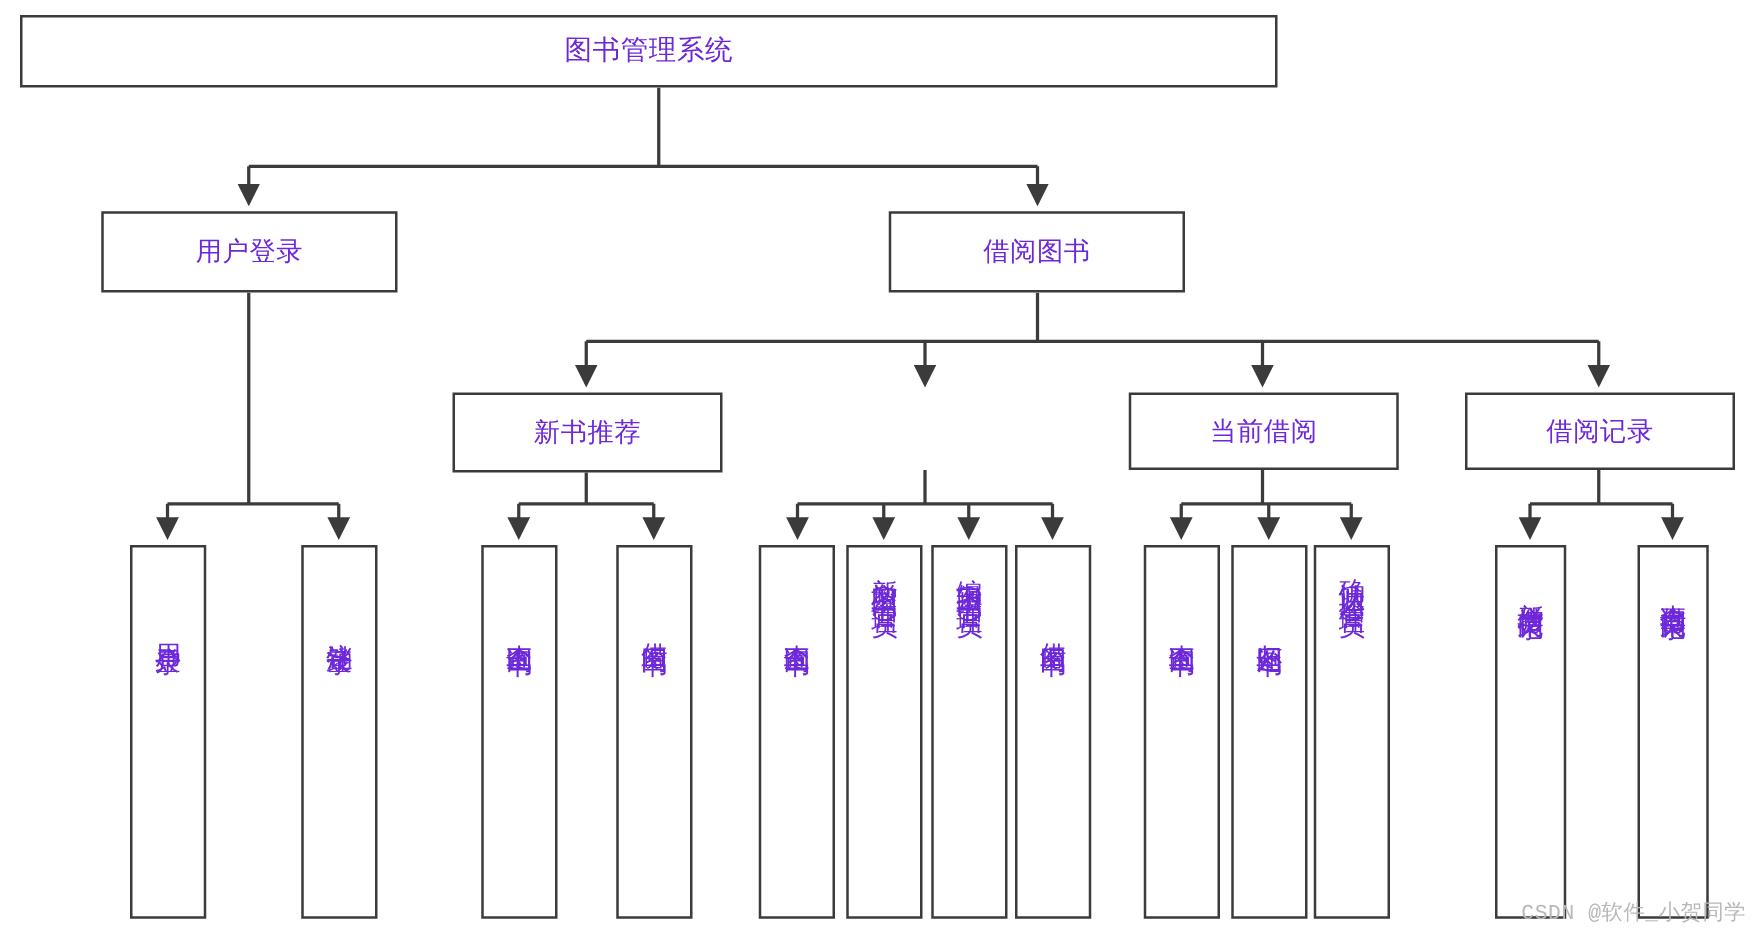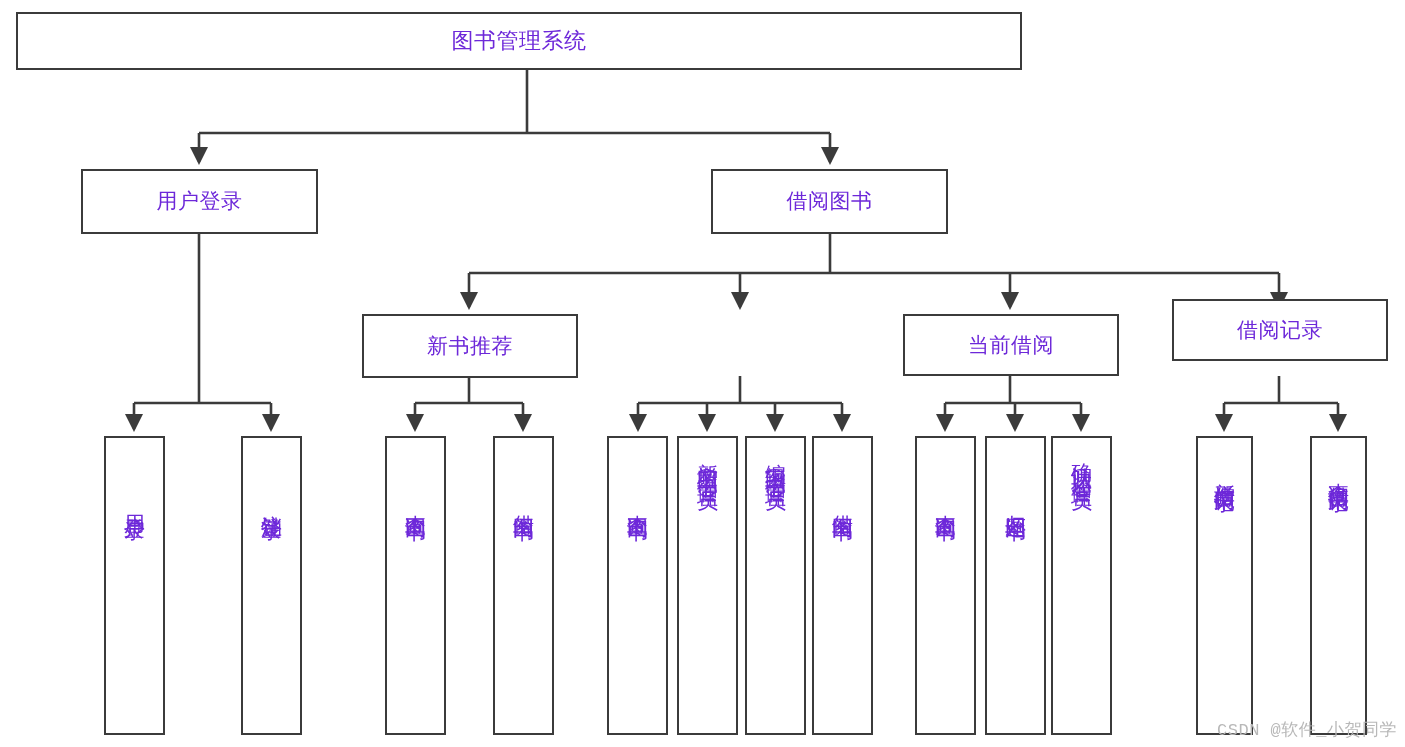--- a/index.html
+++ b/index.html
@@ -145,21 +145,21 @@
   <div class="node horiz" style="left:711px; top:169px; width:237px; height:65px;">
     <span class="label">借阅图书</span>
   </div>
 
   <div class="node horiz" style="left:362px; top:314px; width:216px; height:64px;">
     <span class="label">新书推荐</span>
   </div>
   <div class="node horiz" style="left:903px; top:314px; width:216px; height:62px;">
     <span class="label">当前借阅</span>
   </div>
-  <div class="node horiz" style="left:1172px; top:299px; width:216px; height:62px;">
+  <div class="node horiz" style="left:1172px; top:314px; width:216px; height:62px;">
     <span class="label">借阅记录</span>
   </div>
 
   <div class="node vert" style="left:104px; top:436px; width:61px; height:299px; padding-top:60px;">
     <span class="label tallpad">用户登录</span>
   </div>
   <div class="node vert" style="left:241px; top:436px; width:61px; height:299px; padding-top:60px;">
     <span class="label">注销登录</span>
   </div>
 

